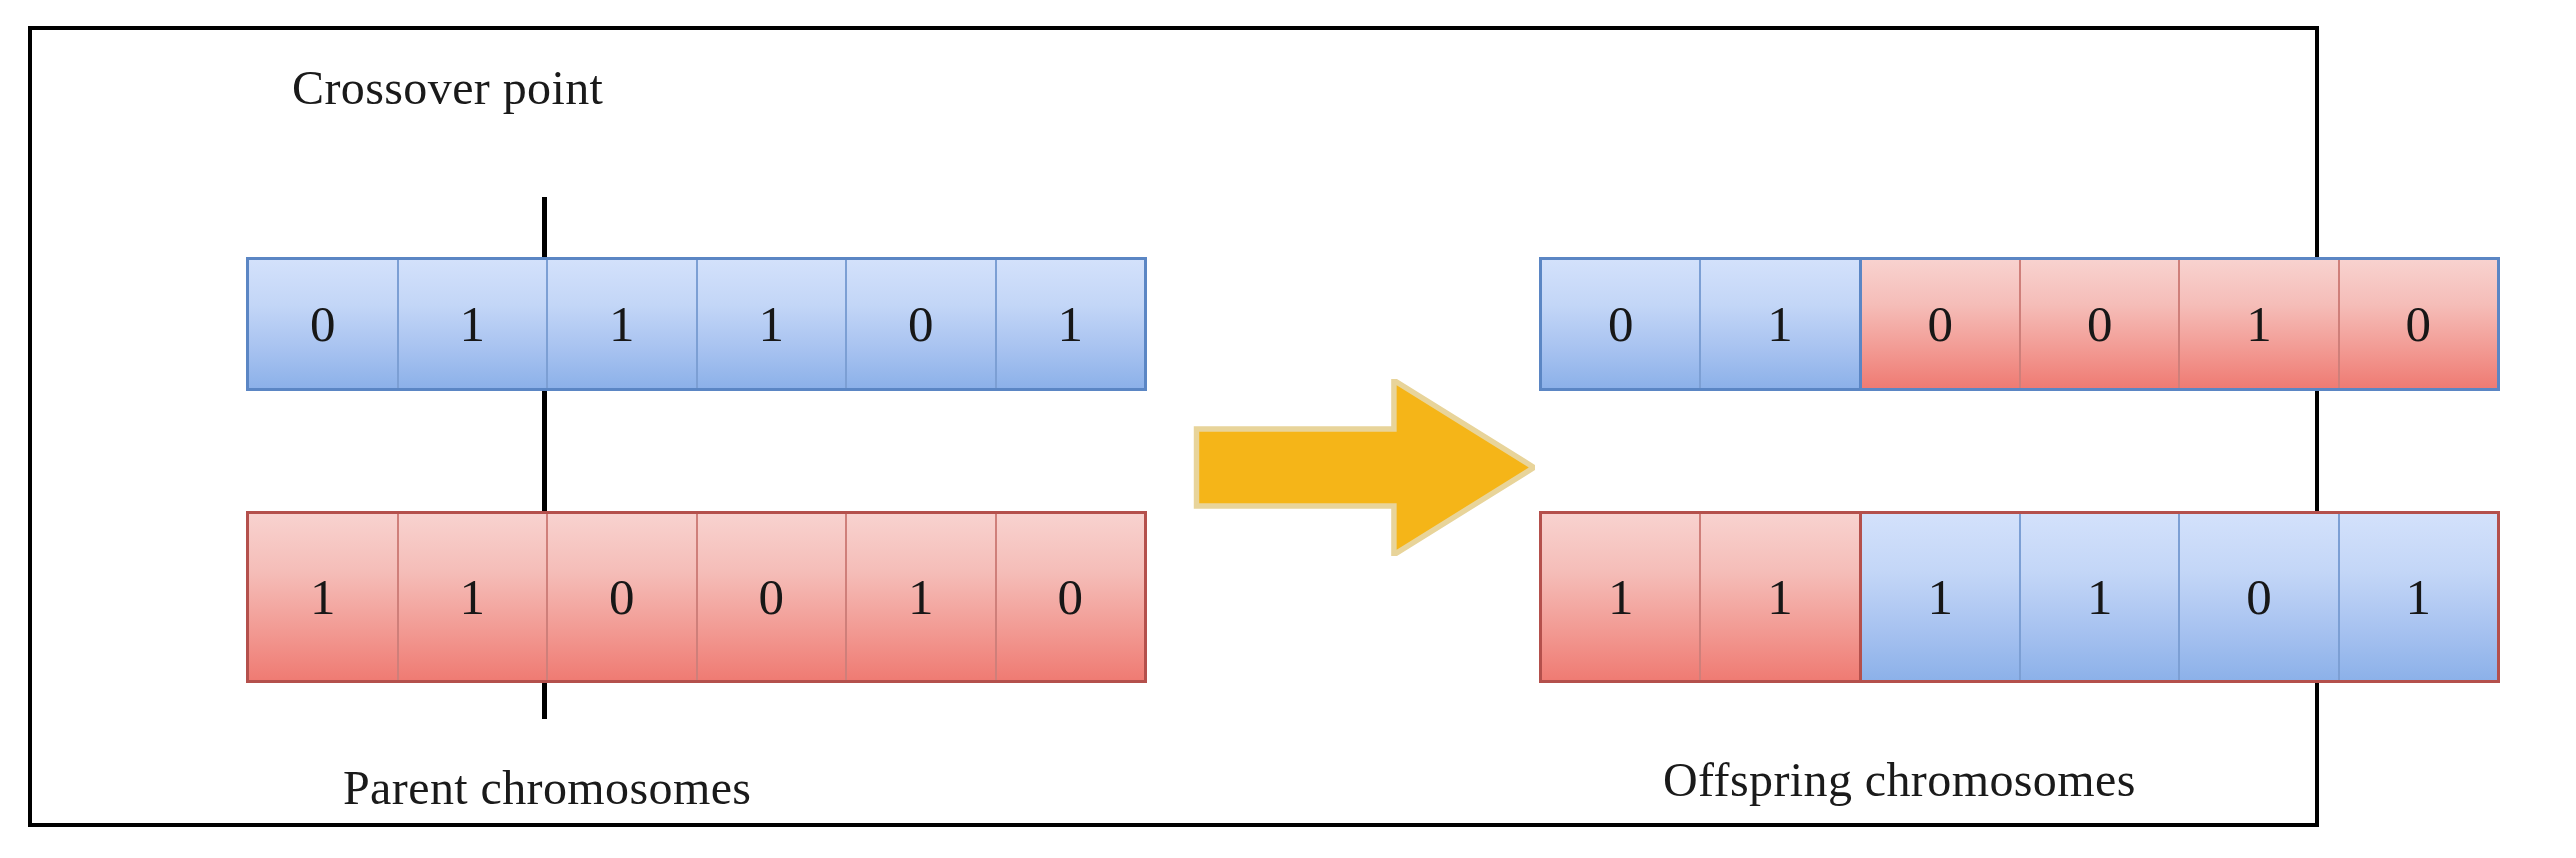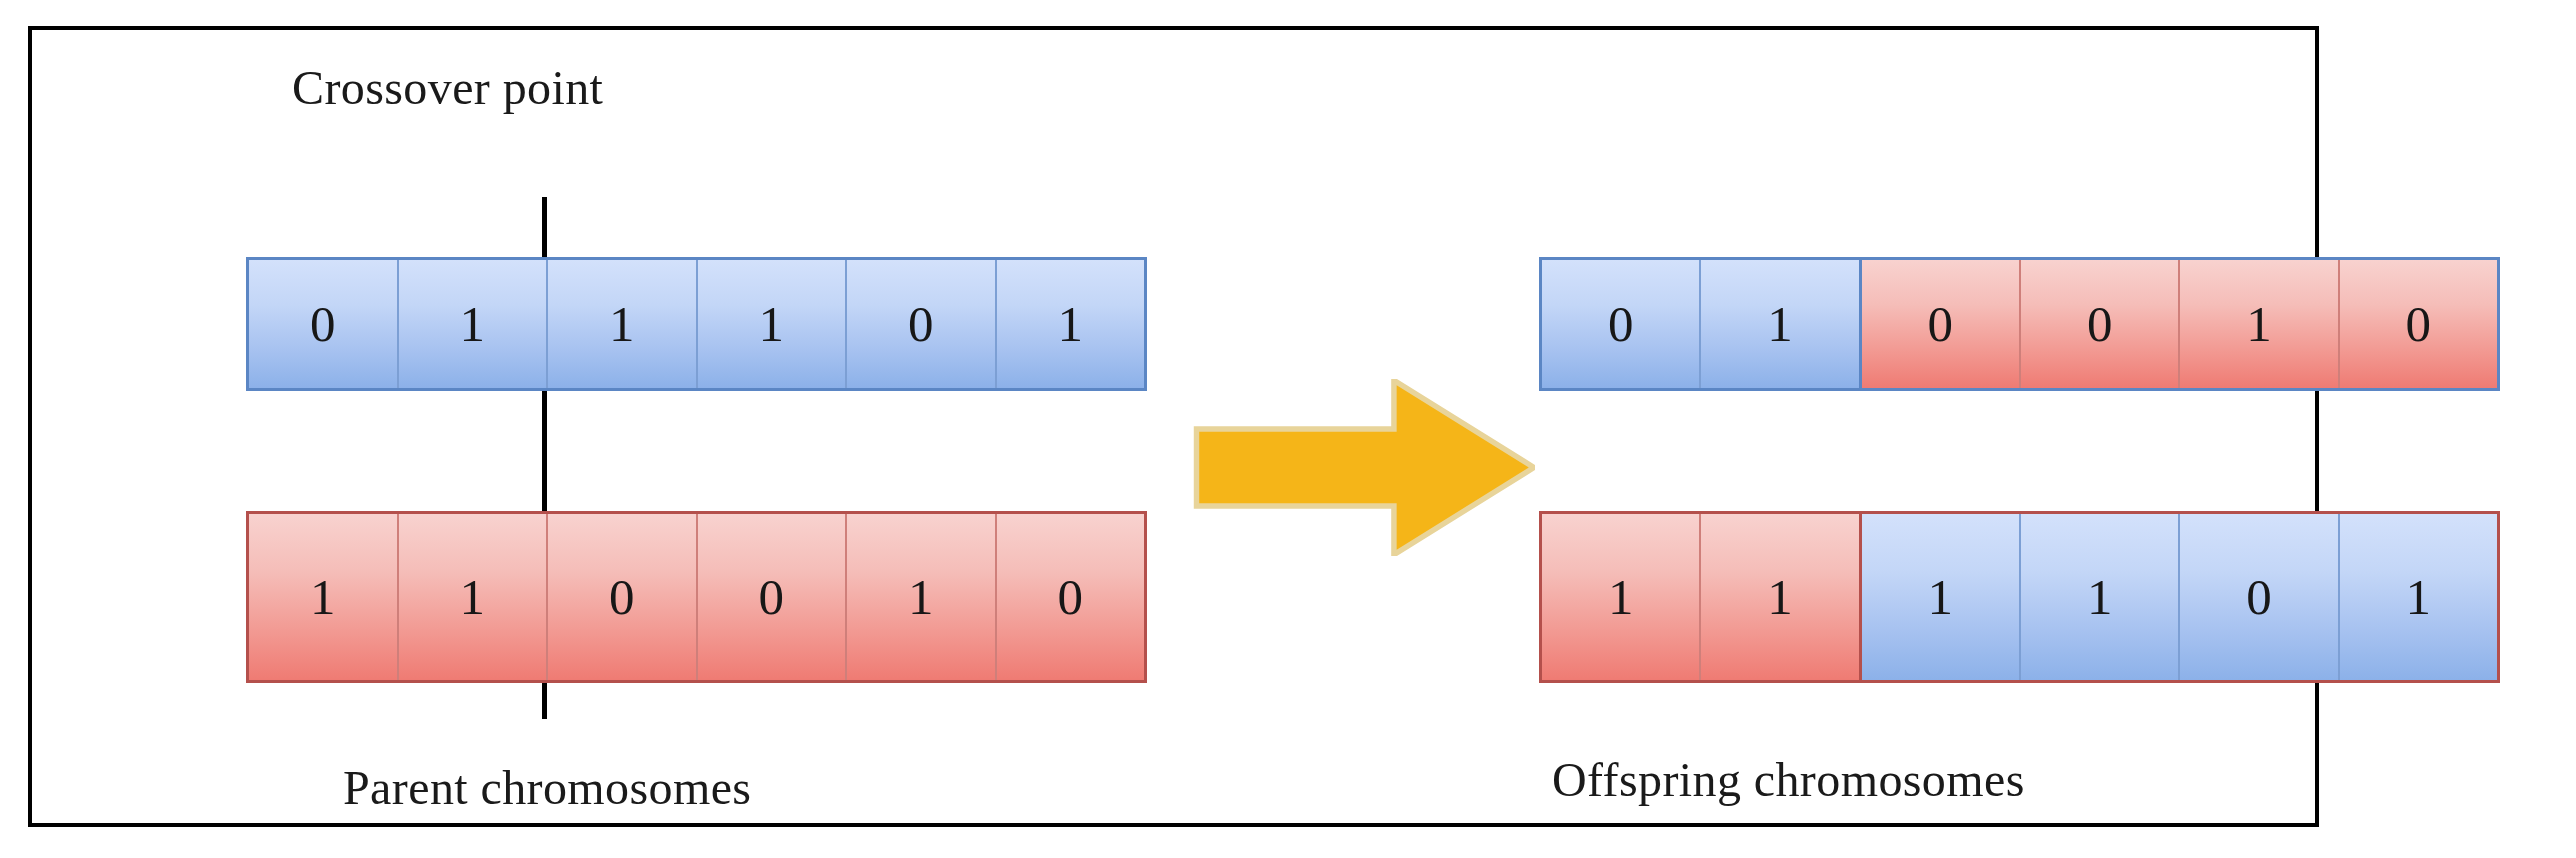--- a/index.html
+++ b/index.html
@@ -101,21 +101,21 @@
 
   
   .caption {
     position: absolute;
     font-size: 48px;
     color: #1a1a1a;
     white-space: nowrap;
     letter-spacing: 0.4px;
   }
   #caption-parents   { left: 311px;  top: 722px; margin-top: 8px; }
-  #caption-offspring { left: 1520px; top: 722px; text-align: center; }
+  #caption-offspring { left: 1631px; top: 722px; text-align: center; }
 </style>
 </head>
 <body>
 
 <div id="root">
   <div id="frame">
 
     <div id="crossover-label">Crossover point</div>
 
     <div id="crossover-line"></div>

